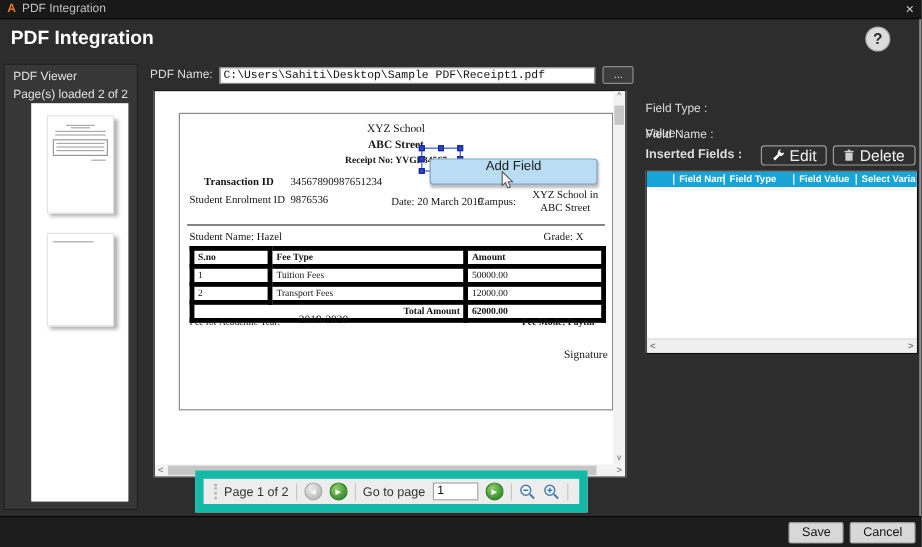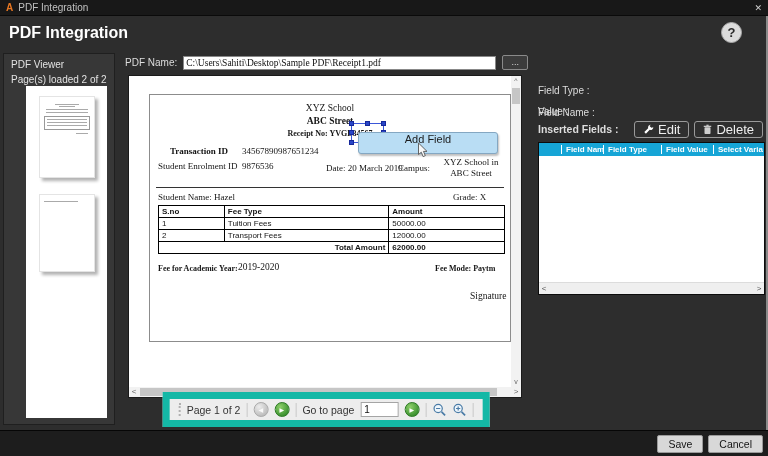--- a/index.html
+++ b/index.html
@@ -38,21 +38,21 @@
   .t-c2 { width:16px; margin:1px auto; }
   .t-box { border:1px solid #999; height:14px; margin:3px 4px; }
   .t-box .t-line { margin:2px 2px; }
   .t-r { width:12px; margin-left:36px; }
 
   
   .center { position:absolute; left:120px; top:48px; width:412px; bottom:26px; }
   .pdfname-row { position:absolute; top:7px; left:5px; display:flex; align-items:center; gap:6px;
                  color:#dddddd; font-size:10px; }
   .pdfname-input { width:313px; height:14px; border:1px solid #888; background:#fff; color:#111;
-                   font-size:9.5px; font-family:Liberation Serif, serif; padding:0 2px; }
+                   font-size:9.5px; font-family:Liberation Mono, monospace; padding:0 2px; }
   .browse-btn { width:26px; height:15px; background:#3c3c3c; border:1px solid #8a8a8a; border-radius:2px;
                 color:#ddd; font-size:9px; line-height:1; }
 
   .viewer { position:absolute; left:8px; top:27px; width:394px; height:323px; background:#ffffff;
             border:1px solid #1a1a1a; overflow:hidden; }
 
   
   .vscroll { position:absolute; right:0; top:0; width:10px; bottom:10px; background:#f2f2f2; }
   .vscroll .arr { position:absolute; left:0; width:10px; height:10px; color:#666; font-size:7px;
                   text-align:center; line-height:10px; }
@@ -76,28 +76,28 @@
   .d-txv { left:92px;  top:51px; font-size:9px; }
   .d-enl { left:8px;   top:66px; font-size:9px; }
   .d-env { left:92px;  top:66px; font-size:9px; }
   .d-date{ left:176px; top:68px; font-size:9px; }
   .d-cml { left:248px; top:68px; font-size:9px; }
   .d-cmv { left:284px; top:62px; width:74px; font-size:9px; text-align:center; white-space:normal !important; line-height:1.25; }
   .d-hr  { position:absolute; top:92px; left:6px; right:6px; height:1px; background:#333; }
   .d-stn { left:8px;   top:97px; font-size:9px; }
   .d-grd { left:303px; top:97px; font-size:9px; }
   .fee-table { position:absolute; left:8px; top:110px; width:347px; border-collapse:collapse; }
-  .fee-table td, .fee-table th { border:1px solid #000000; font-size:8px; padding:1px 3px; text-align:left;
-                                 font-family:Liberation Sans, sans-serif; color:#151515; }
+  .fee-table td, .fee-table th { border:4px solid #000000; font-size:8px; padding:1px 3px; text-align:left;
+                                 font-family:Liberation Serif, serif; color:#151515; }
   .fee-table th { font-weight:bold; }
   .col-sno { width:66px; } .col-ftype { width:165px; } .col-amt { width:116px; }
   .total-label { text-align:right !important; font-weight:bold; }
   .total-value { font-weight:bold; }
-  .d-ayl { left:8px;   top:169px; font-size:8px; font-weight:bold; }
-  .d-ayv { left:88px;  top:167px; font-size:9.5px;text-align:center; }
+  .d-ayl { left:8px;   top:169px; font-size:8px; font-weight:normal; }
+  .d-ayv { left:99px;  top:167px; font-size:9.5px;text-align:center; }
   .d-fmode { left:285px; top:169px; font-size:8px; font-weight:bold; }
   .d-sig { left:320px; top:196px; font-size:9.5px; }
 
   
   .selection { position:absolute; left:222px; top:47px; width:33px; height:20px;
                border:1px solid #3b57d8; }
   .handle { position:absolute; width:5px; height:5px; background:#2946c8; border:1px solid #16289a; }
   .h-tl{ left:-3px; top:-3px; } .h-tm{ left:50%; margin-left:-3px; top:-3px; } .h-tr{ right:-3px; top:-3px; }
   .h-ml{ left:-3px; top:50%; margin-top:-3px; } .h-mr{ right:-3px; top:50%; margin-top:-3px; }
   .h-bl{ left:-3px; bottom:-3px; } .h-bm{ left:50%; margin-left:-3px; bottom:-3px; } .h-br{ right:-3px; bottom:-3px; }

